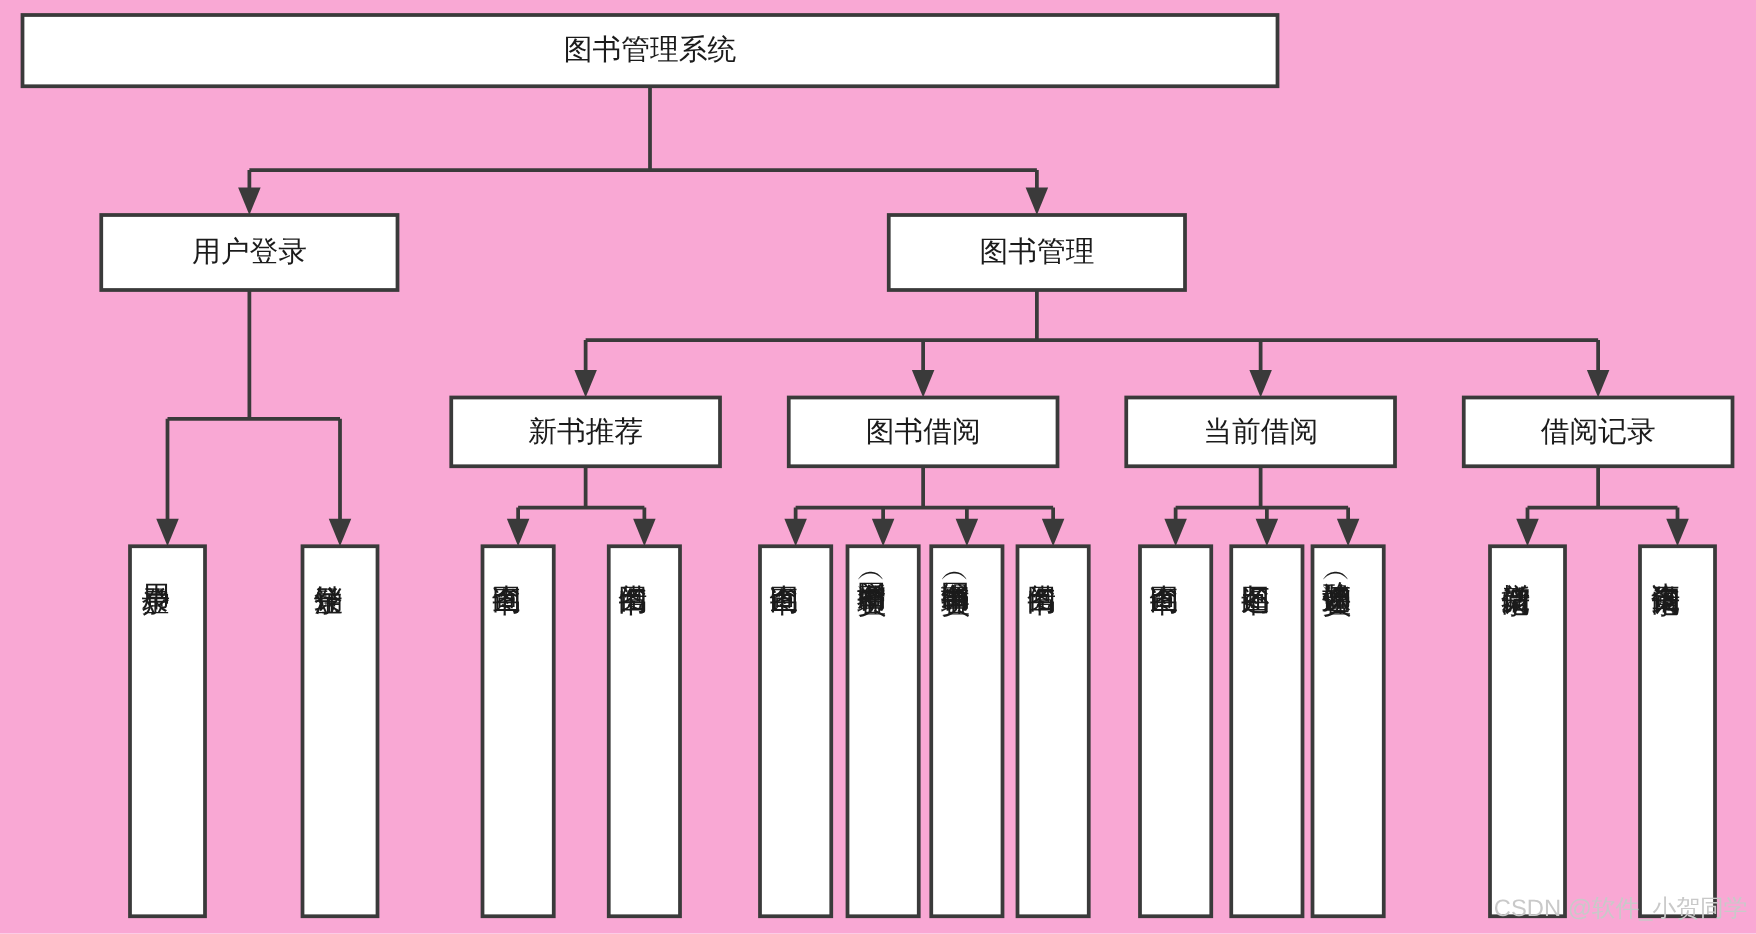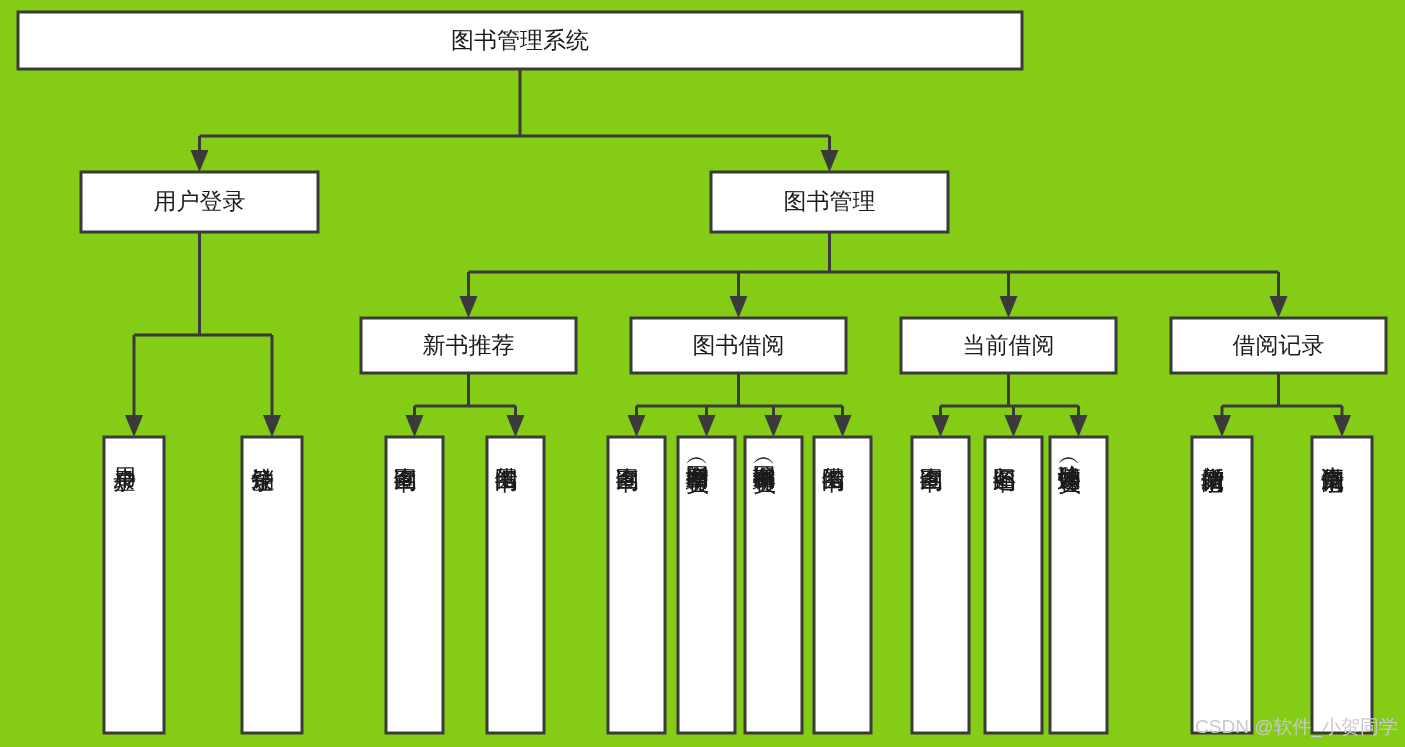--- a/index.html
+++ b/index.html
@@ -8,21 +8,21 @@
     padding: 0;
     background: #ffffff;
   }
   body {
     font-family: "Liberation Sans", "DejaVu Sans", sans-serif;
   }
   #diagram-root {
     position: relative;
     width: 1405px;
     height: 747px;
-    background: #84cc16;
+    background: #f9a8d4;
     overflow: hidden;
   }
   svg#flow-svg {
     position: absolute;
     left: 0;
     top: 0;
     width: 1405px;
     height: 747px;
     display: block;
   }

